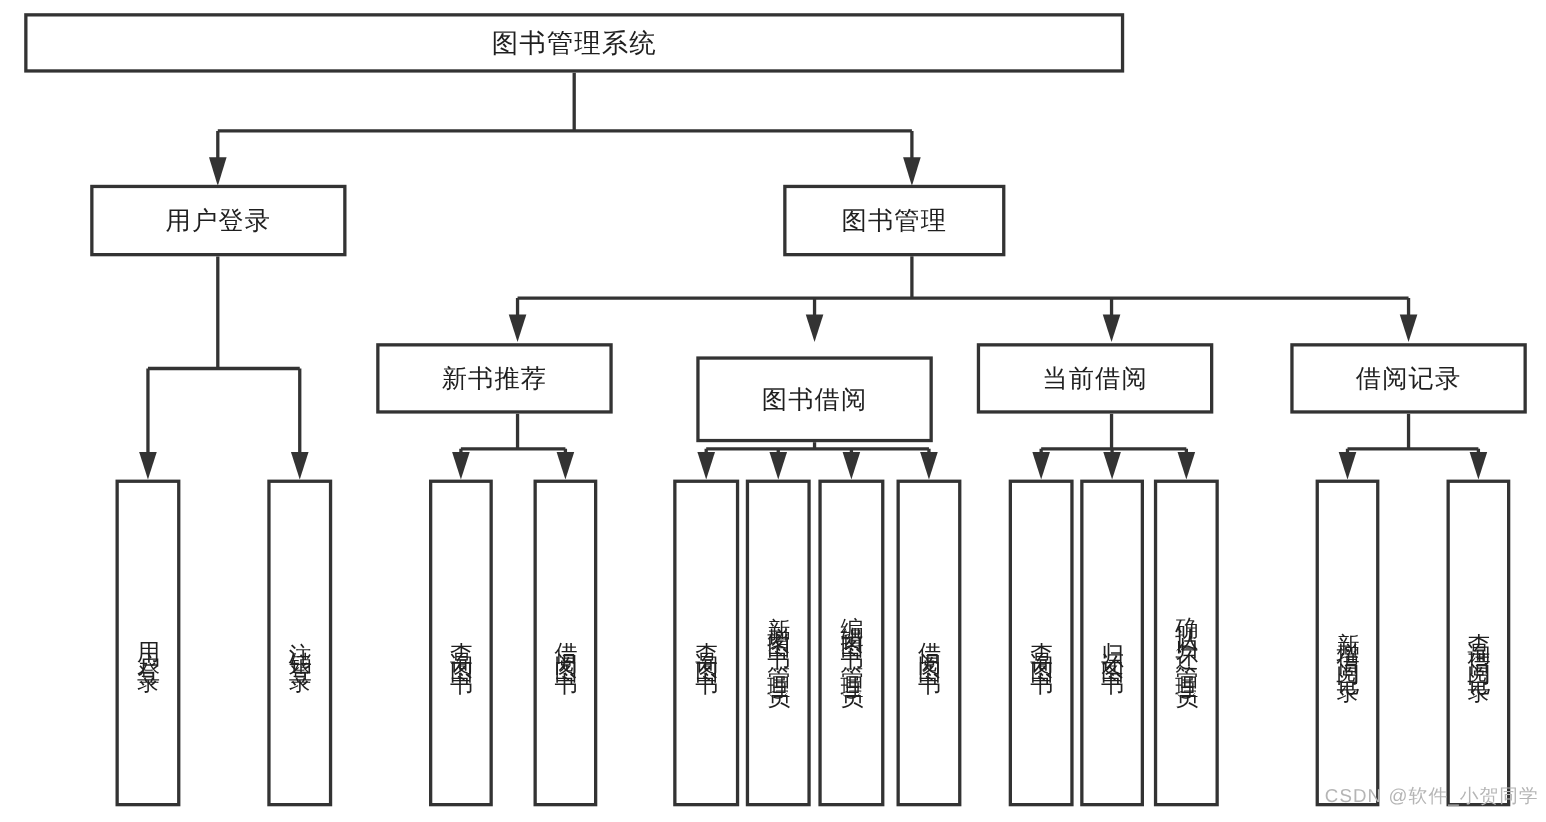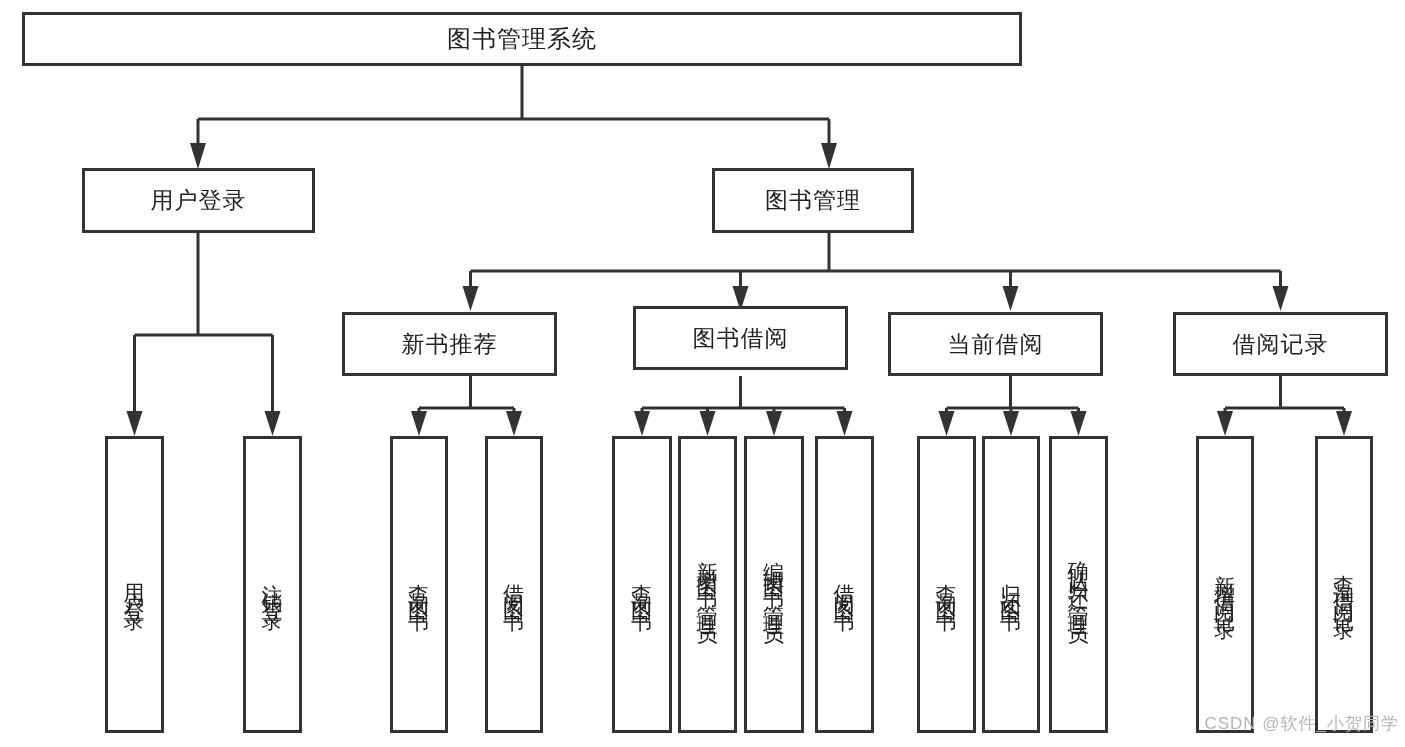--- a/index.html
+++ b/index.html
@@ -105,21 +105,21 @@
       <polygon class="ca" points="1336,411 1352,411 1344,436"></polygon>
     </g>
   </svg>
 
   <div class="node h title" style="left:22px; top:12px; width:1000px; height:54px;">图书管理系统</div>
 
   <div class="node h" style="left:82px; top:168px; width:233px; height:65px;">用户登录</div>
   <div class="node h" style="left:712px; top:168px; width:202px; height:65px;">图书管理</div>
 
   <div class="node h" style="left:342px; top:312px; width:215px; height:64px;">新书推荐</div>
-  <div class="node h" style="left:633px; top:306px; width:215px; height:64px;">图书借阅</div>
+  <div class="node h" style="left:633px; top:324px; width:215px; height:78px;">图书借阅</div>
   <div class="node h" style="left:888px; top:312px; width:215px; height:64px;">当前借阅</div>
   <div class="node h" style="left:1173px; top:312px; width:215px; height:64px;">借阅记录</div>
 
   <div class="node v" style="left:105px; top:436px; width:59px; height:297px;">用户登录</div>
   <div class="node v" style="left:243px; top:436px; width:59px; height:297px;">注销登录</div>
 
   <div class="node v" style="left:390px; top:436px; width:58px; height:297px;">查询图书</div>
   <div class="node v" style="left:485px; top:436px; width:58px; height:297px;">借阅图书</div>
 
   <div class="node v" style="left:612px; top:436px; width:60px; height:297px;">查询图书</div>

